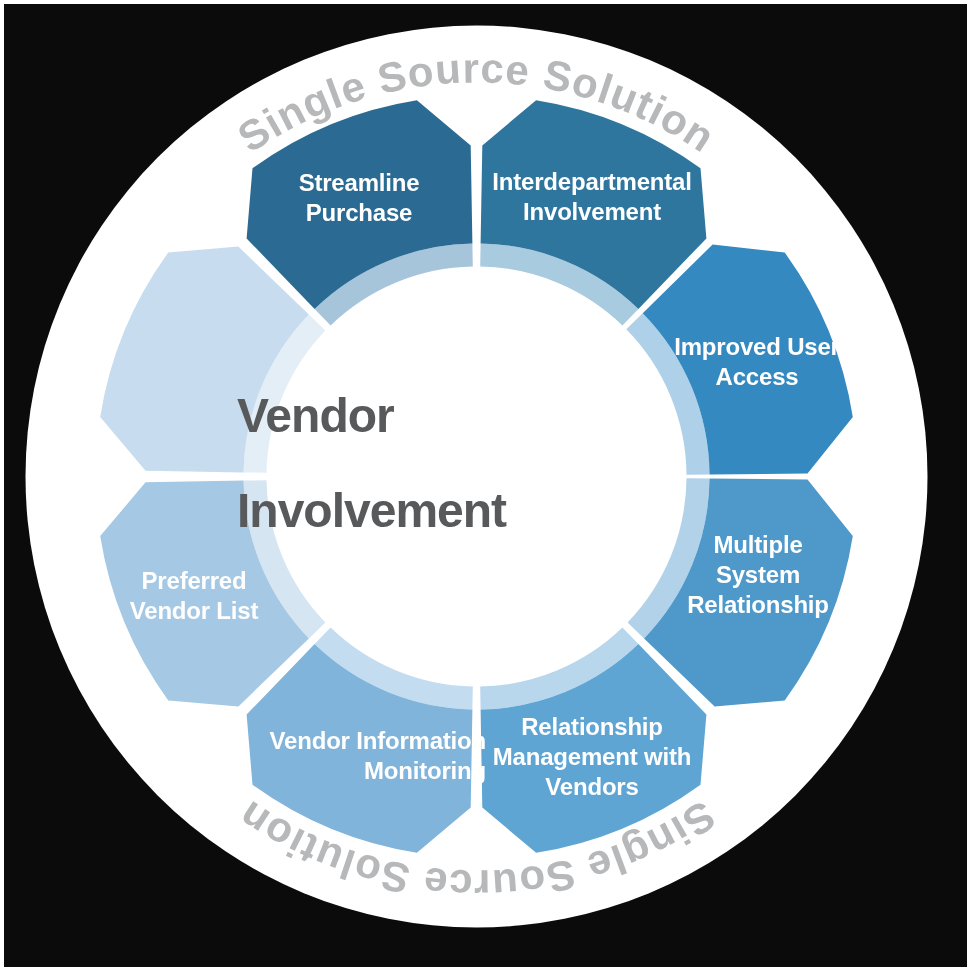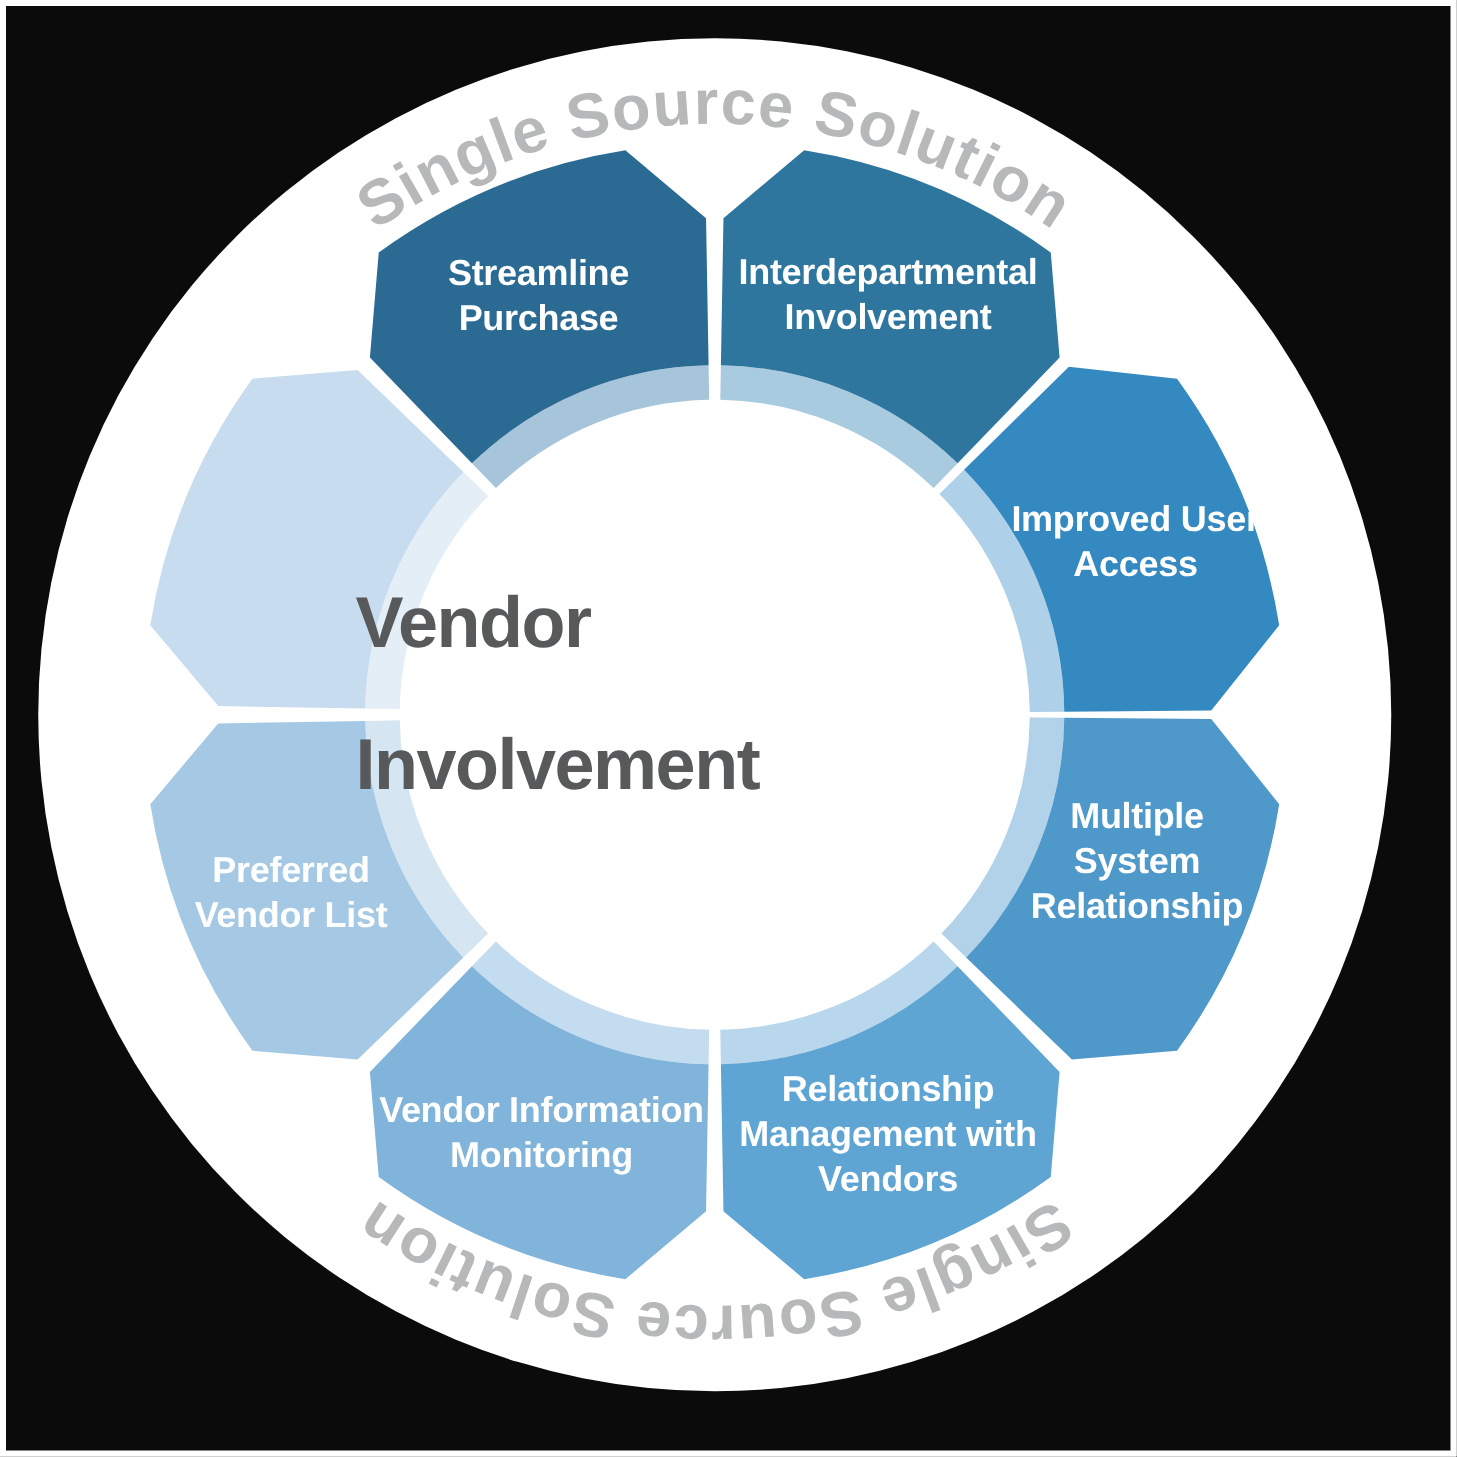--- a/index.html
+++ b/index.html
@@ -87,21 +87,21 @@
     <span>System</span>
     <span>Relationship</span>
   </div>
 
   <div class="seg-label" style="left:592px;top:757px;">
     <span>Relationship</span>
     <span>Management with</span>
     <span>Vendors</span>
   </div>
 
-  <div class="seg-label" style="left:361px;top:756px;">
+  <div class="seg-label" style="left:361px;top:756px;text-align:right;">
     <span>Vendor Information</span>
     <span>Monitoring</span>
   </div>
 
   <div class="seg-label" style="left:194px;top:596px;">
     <span>Preferred</span>
     <span>Vendor List</span>
   </div>
 
 

